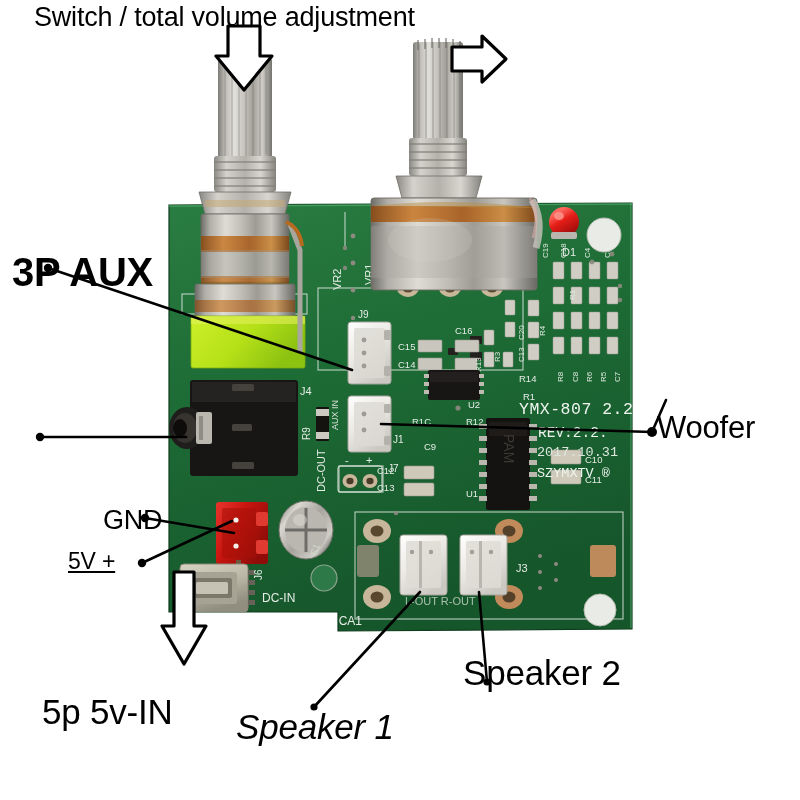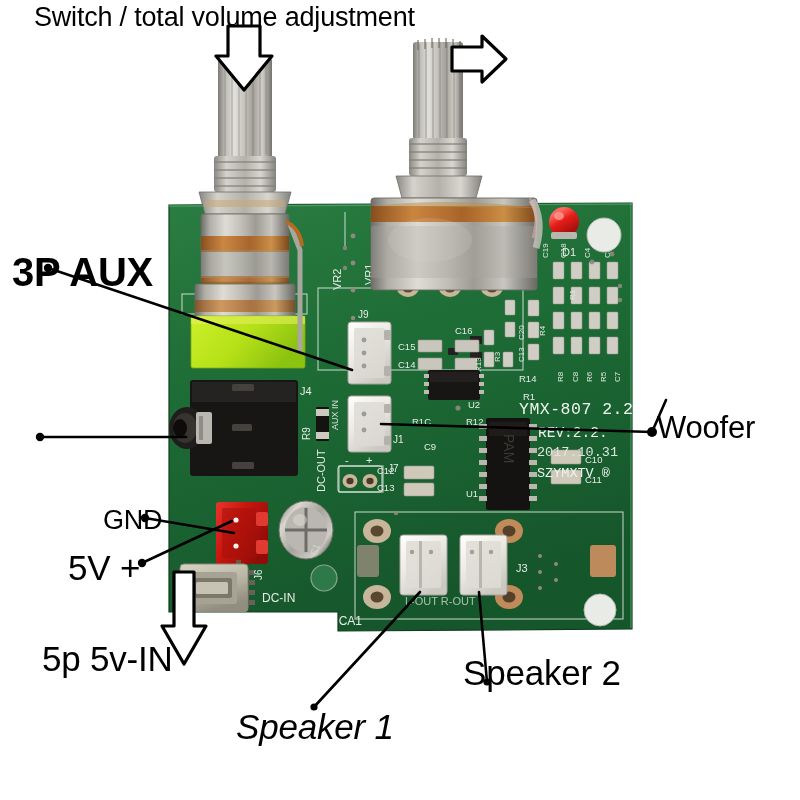--- a/index.html
+++ b/index.html
@@ -28,22 +28,22 @@
     font-family: "Liberation Sans", sans-serif;
     white-space: nowrap;
     letter-spacing: -0.2px;
   }
   #lbl-switch-volume { left: 34px; top: 2px; font-size: 27px; }
   #lbl-bass          { left: 497px; top: 42px; font-size: 30px; }
   #lbl-3p-aux        { left: 12px; top: 250px; font-size: 40px; font-weight: 600; }
   #lbl-35-aux        { left: 36px; top: 393px; font-size: 31px; }
   #lbl-woofer        { left: 657px; top: 410px; font-size: 31px; }
   #lbl-gnd           { left: 82px; top: 505px; font-size: 27px; margin-left: 21px; }
-  #lbl-5v            { left: 68px; top: 548px; font-size: 35px; }
-  #lbl-5p-5v-in      { left: 42px; top: 639px; font-size: 35px; }
+  #lbl-5v            { left: 68px; top: 548px; font-size: 23px; text-decoration: underline; }
+  #lbl-5p-5v-in      { left: 42px; top: 692px; font-size: 35px; }
   #lbl-speaker1      { left: 236px; top: 707px; font-size: 35px; font-style: italic; }
   #lbl-speaker2      { left: 463px; top: 653px; font-size: 35px; }
 </style>
 </head>
 <body>
 
 <div id="stage">
 
   <svg id="photo-svg" viewBox="0 0 800 800">
     <defs>

